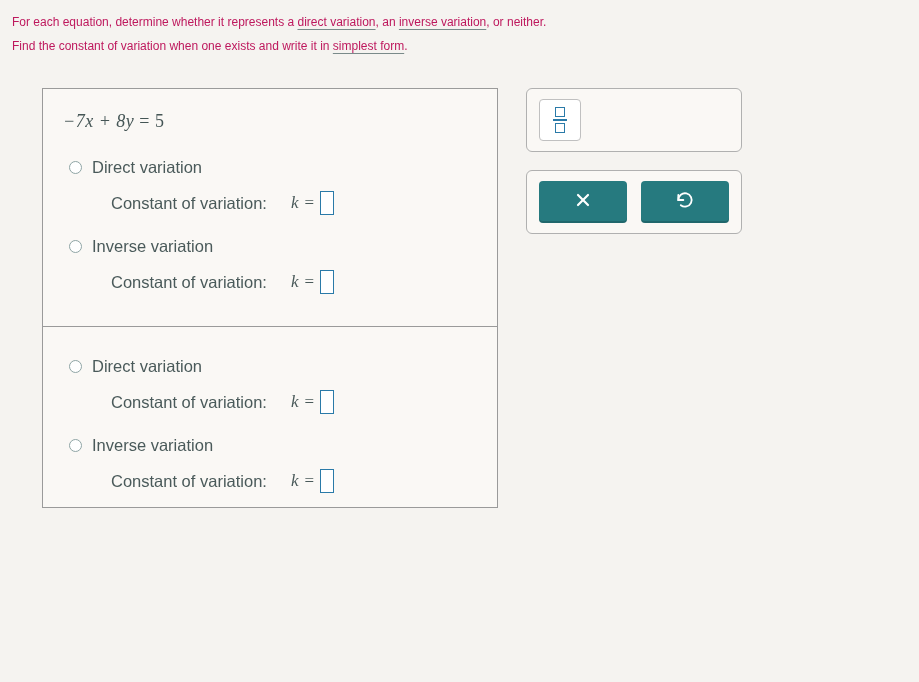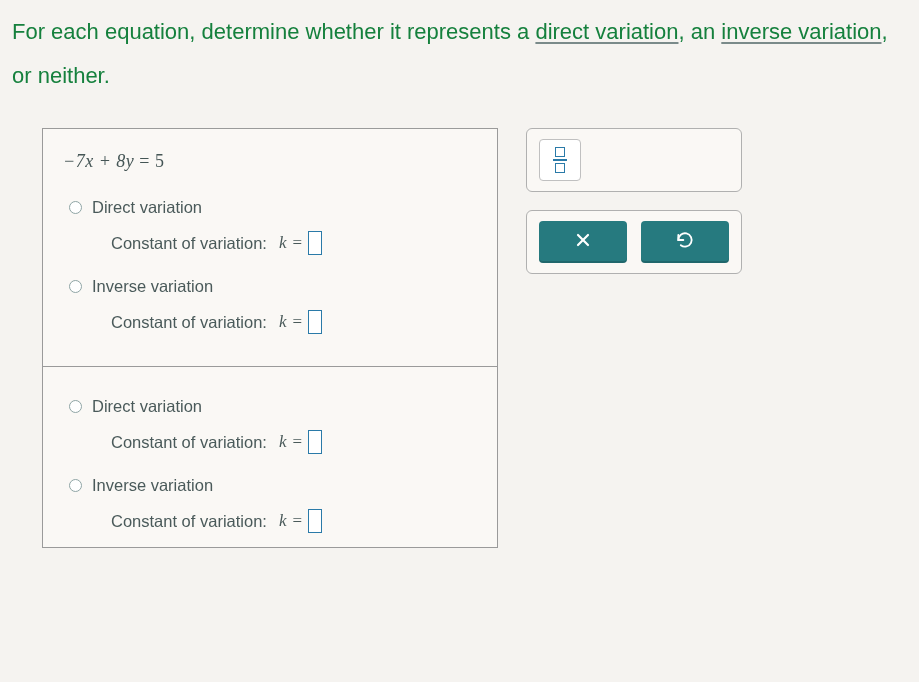--- a/index.html
+++ b/index.html
@@ -6,23 +6,23 @@
     body {
       font-family: Arial, Helvetica, sans-serif;
       background: #f5f3f0;
       width: 919px;
       height: 682px;
       overflow: hidden;
       color: #4a5a5a;
     }
     .instructions {
       padding: 10px 28px 18px 12px;
-      font-size: 22px;
+      font-size: 12px;
       line-height: 2.0;
-      color: #15803d;
+      color: #be185d;
     }
     .instructions .underlined {
       text-decoration: underline;
       text-decoration-color: #7a8a8a;
       text-underline-offset: 3px;
     }
     .content {
       display: flex;
       gap: 28px;
       padding: 12px 0 0 42px;
@@ -63,21 +63,21 @@
       background: #fff;
       flex-shrink: 0;
       cursor: pointer;
     }
     .constant-line {
       margin: 10px 0 18px 48px;
       font-size: 16.5px;
       color: #4a5a5a;
       display: flex;
       align-items: center;
-      gap: 12px;
+      gap: 24px;
     }
     .kexp {
       font-family: "Times New Roman", serif;
       font-style: italic;
       font-size: 17px;
       display: inline-flex;
       align-items: center;
       gap: 6px;
     }
     .kexp .eq { font-style: normal; }
@@ -153,20 +153,23 @@
     }
     .x-icon svg, .undo-icon svg { width: 20px; height: 20px; }
   </style>
 </head>
 <body>
 
 <div class="instructions">
   <div>
     <span>For each equation, determine whether it represents a </span><span class="underlined">direct variation</span><span>, an </span><span class="underlined">inverse variation</span><span>, or neither.</span>
   </div>
+  <div>
+    <span>Find the constant of variation when one exists and write it in </span><span class="underlined">simplest form</span><span>.</span>
+  </div>
 </div>
 
 <div class="content">
   <div class="answer-card">
 
     <div class="problem">
       <div class="equation">
         <span>−7x + 8y</span>
         <span class="nonitalic"> = </span>
         <span class="nonitalic">5</span>

